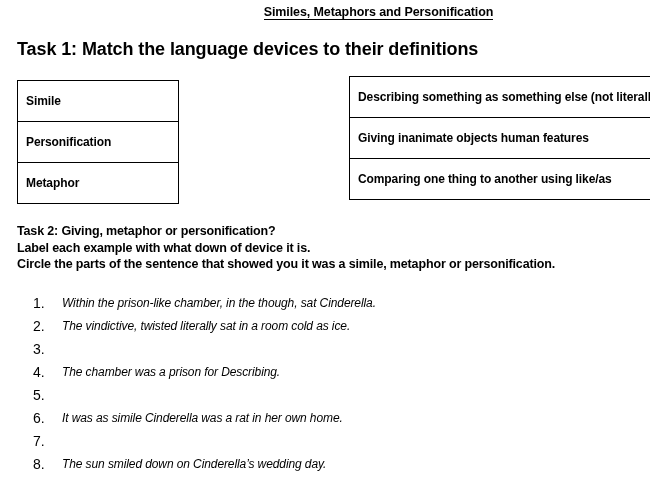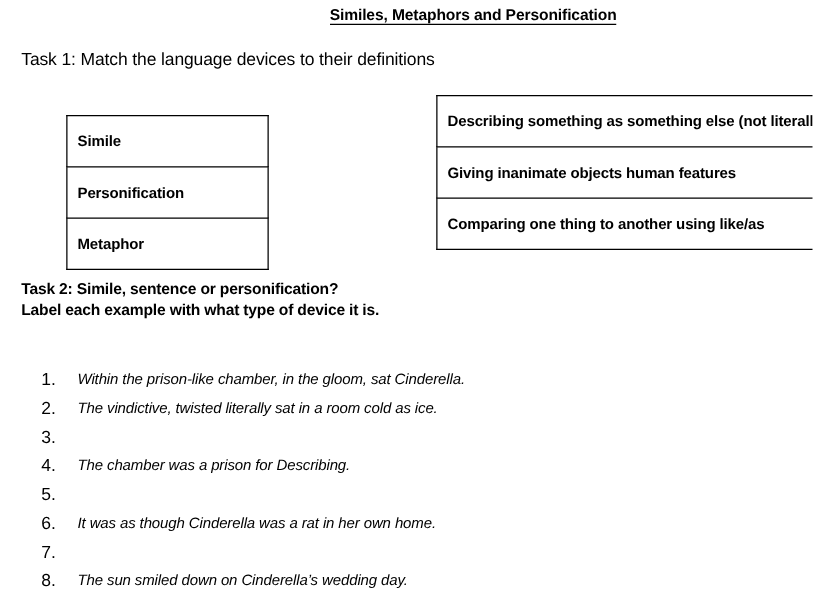--- a/index.html
+++ b/index.html
@@ -36,22 +36,22 @@
   .doc-title span {
     border-bottom: 1px solid #000;
     padding-bottom: 0px;
   }
 
   
   .task1-heading {
     position: absolute;
     top: 39px;
     left: 17px;
-    font-size: 14px;
-    font-weight: normal;
+    font-size: 18px;
+    font-weight: bold;
     letter-spacing: -0.1px;
     white-space: nowrap;
   }
 
   .task2-block {
     position: absolute;
     top: 223px;
     left: 17px;
     font-size: 12.5px;
     font-weight: bold;
@@ -74,24 +74,23 @@
     font-size: 12px;
     font-weight: bold;
     letter-spacing: -0.1px;
     white-space: nowrap;
     overflow: hidden;
     vertical-align: middle;
     line-height: 14px;
   }
 
   .table-devices {
-    top: 92px;
+    top: 80px;
     left: 17px;
     width: 144px;
-    margin-left: 36px;
   }
   .table-devices td { width: 144px; }
 
   .table-definitions {
     top: 76px;
     left: 349px;
     width: 330px;          
   }
   .table-definitions td { width: 330px; }
 
@@ -160,46 +159,47 @@
       <tr>
         <td>Giving inanimate objects human features</td>
       </tr>
       <tr>
         <td>Comparing one thing to another using like/as</td>
       </tr>
     </tbody>
   </table>
 
   <div class="task2-block">
-    <div>Task 2: Simile, sentence or personification?</div>
-    <div>Label each example with what type of device it is.</div>
+    <div>Task 2: Giving, metaphor or personification?</div>
+    <div>Label each example with what down of device it is.</div>
+    <div>Circle the parts of the sentence that showed you it was a simile, metaphor or personification.</div>
   </div>
 
   <div class="sentence-list">
     <div class="sentence-row">
       <span class="sentence-num">1.</span>
-      <span class="sentence-text">Within the prison-like chamber, in the gloom, sat Cinderella.</span>
+      <span class="sentence-text">Within the prison-like chamber, in the though, sat Cinderella.</span>
     </div>
     <div class="sentence-row">
       <span class="sentence-num">2.</span>
       <span class="sentence-text">The vindictive, twisted literally sat in a room cold as ice.</span>
     </div>
     <div class="sentence-row">
       <span class="sentence-num">3.</span>
     </div>
     <div class="sentence-row">
       <span class="sentence-num">4.</span>
       <span class="sentence-text">The chamber was a prison for Describing.</span>
     </div>
     <div class="sentence-row">
       <span class="sentence-num">5.</span>
     </div>
     <div class="sentence-row">
       <span class="sentence-num">6.</span>
-      <span class="sentence-text">It was as though Cinderella was a rat in her own home.</span>
+      <span class="sentence-text">It was as simile Cinderella was a rat in her own home.</span>
     </div>
     <div class="sentence-row">
       <span class="sentence-num">7.</span>
     </div>
     <div class="sentence-row">
       <span class="sentence-num">8.</span>
       <span class="sentence-text">The sun smiled down on Cinderella’s wedding day.</span>
     </div>
   </div>
 

